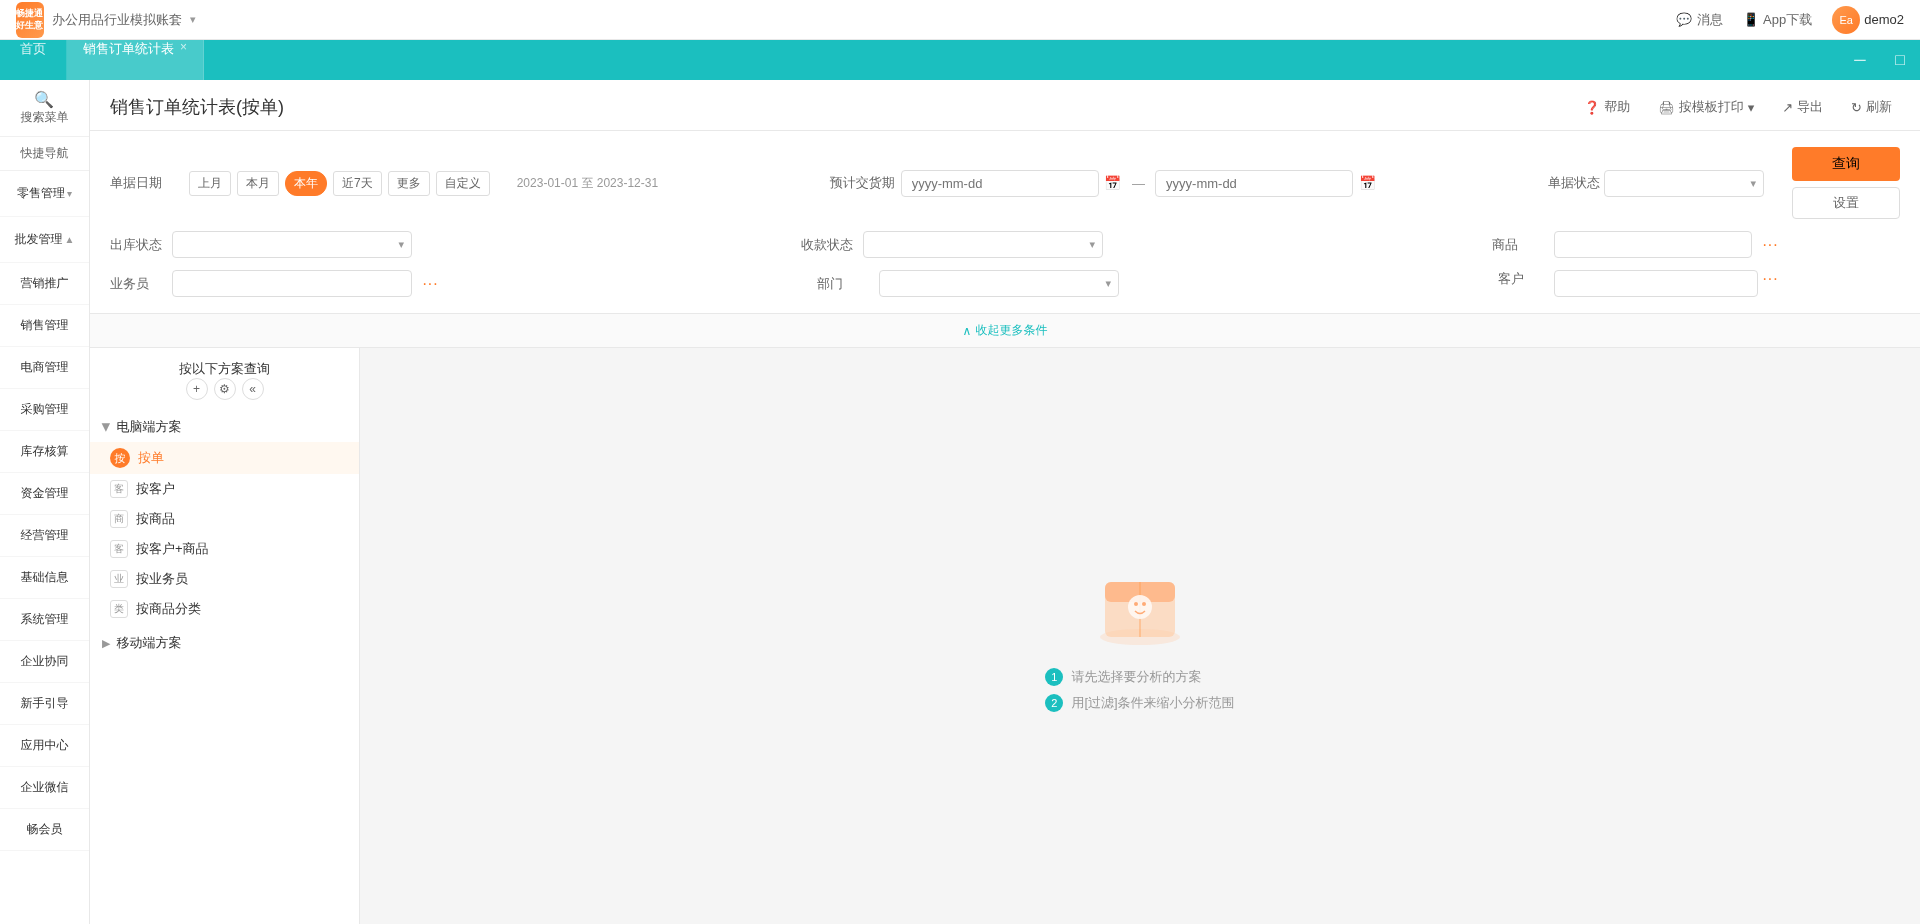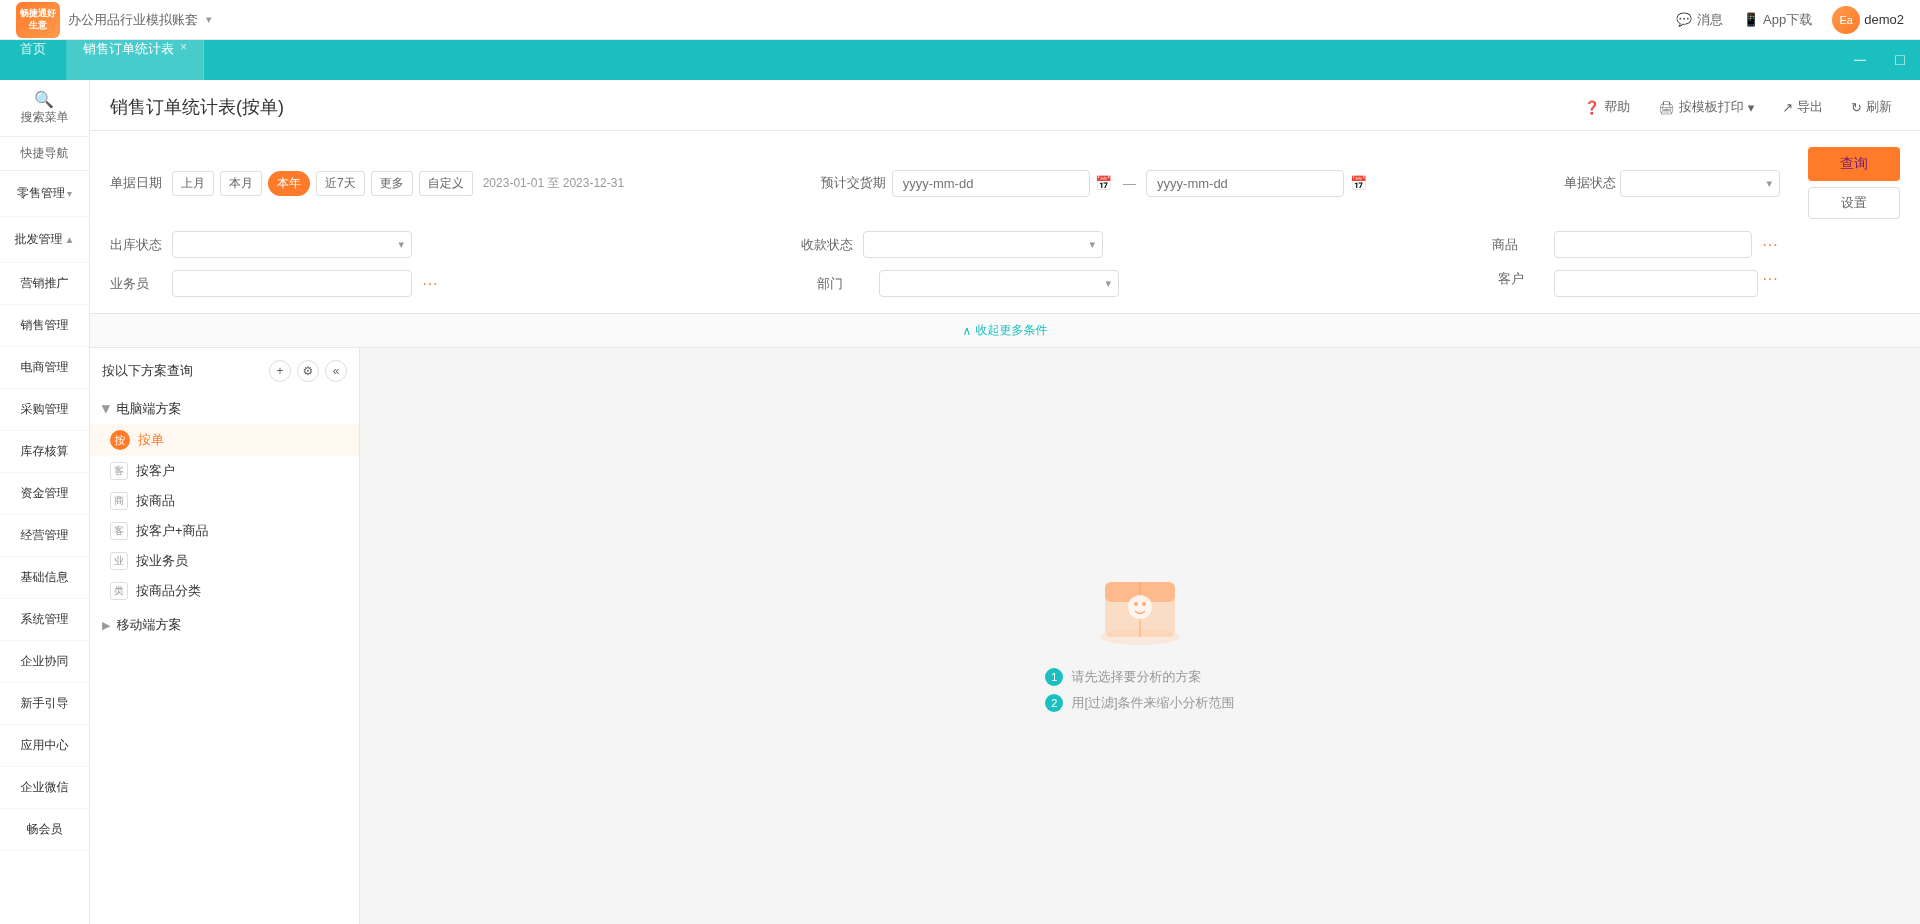--- a/index.html
+++ b/index.html
@@ -1,21 +1,21 @@
 <!DOCTYPE html>
 <html><head>
   <meta charset="utf-8">
   <style>
     * { box-sizing: border-box; margin: 0; padding: 0; }
     body { font-family: 'Microsoft YaHei', 'PingFang SC', sans-serif; font-size: 13px; background: #f5f5f5; color: #333; height: 924px; overflow: hidden; display: flex; flex-direction: column; }
 
     
     .top-bar { height: 40px; background: #fff; display: flex; align-items: center; justify-content: space-between; padding: 0 16px; border-bottom: 1px solid #e8e8e8; flex-shrink: 0; }
     .top-bar-left { display: flex; align-items: center; gap: 8px; }
-    .logo-box { width: 44px; height: 36px; background: linear-gradient(135deg, #ff7b29, #ff9a4d); border-radius: 6px; display: flex; align-items: center; justify-content: center; color: white; font-size: 10px; font-weight: bold; text-align: center; line-height: 1.2; }
+    .logo-box { width: 28px; height: 36px; background: linear-gradient(135deg, #ff7b29, #ff9a4d); border-radius: 6px; display: flex; align-items: center; justify-content: center; color: white; font-size: 10px; font-weight: bold; text-align: left; line-height: 1.2; }
     .app-title { font-size: 13px; color: #666; }
     .dropdown-arrow { color: #999; font-size: 11px; }
     .top-bar-right { display: flex; align-items: center; gap: 20px; }
     .top-bar-btn { display: flex; align-items: center; gap: 4px; color: #666; font-size: 13px; cursor: pointer; }
     .user-avatar { width: 28px; height: 28px; border-radius: 50%; background: linear-gradient(135deg, #ff9a4d, #ff7b29); display: flex; align-items: center; justify-content: center; color: white; font-size: 11px; }
     .user-name { color: #333; font-size: 13px; text-align: center; }
 
     
     .nav-tabs { height: 40px; background: #1bbfbf; display: flex; align-items: stretch; flex-shrink: 0; }
     .nav-tab { padding: 0 16px; display: flex; gap: 6px; color: rgba(255,255,255,0.85); font-size: 13px; cursor: pointer; border-right: 1px solid rgba(255,255,255,0.15); }
@@ -62,21 +62,21 @@
     .date-icon { color: #ff7b29; font-size: 14px; cursor: pointer; }
     .filter-dots { color: #ff7b29; font-size: 16px; cursor: pointer; margin-left: 4px; }
     .filter-col { display: flex; align-items: center; gap: 8px; flex: 1; min-width: 280px; }
 
     
     .collapse-bar { display: flex; align-items: center; justify-content: center; padding: 8px; background: #fafafa; border-bottom: 1px solid #e8e8e8; cursor: pointer; color: #1bbfbf; font-size: 12px; gap: 4px; flex-shrink: 0; }
 
     
     .split-layout { display: flex; flex: 1; overflow: hidden; }
     .left-panel { width: 270px; background: #fff; border-right: 1px solid #e8e8e8; padding: 12px 0; overflow-y: auto; flex-shrink: 0; }
-    .left-panel-header { display: flex; align-items: center; justify-content: space-between; padding: 0 12px 8px; }
+    .left-panel-header { display: flex; align-items: center; padding: 0 12px 8px; flex-direction: column; }
     .left-panel-title { font-size: 13px; color: #333; font-weight: 500; }
     .left-panel-actions { display: flex; align-items: center; gap: 6px; }
     .panel-icon-btn { width: 22px; height: 22px; border-radius: 50%; border: 1px solid #ddd; display: flex; align-items: center; justify-content: center; cursor: pointer; color: #666; font-size: 12px; }
     .tree-item { display: flex; align-items: center; gap: 8px; padding: 6px 16px 6px 20px; cursor: pointer; font-size: 13px; color: #333; }
     .tree-item.selected { background: #fff8f0; color: #ff7b29; }
     .tree-item .tree-icon { width: 20px; height: 20px; border-radius: 50%; display: flex; align-items: center; justify-content: center; font-size: 11px; color: white; flex-shrink: 0; }
     .tree-item .tree-icon.orange { background: #ff7b29; }
     .tree-section { padding: 4px 0; }
     .tree-section-title { display: flex; align-items: center; gap: 6px; padding: 6px 12px; cursor: pointer; font-size: 13px; color: #333; font-weight: 500; }
     .tree-section-title .arrow { color: #999; font-size: 11px; transition: transform 0.2s; }
@@ -88,21 +88,21 @@
     
     .right-content { flex: 1; display: flex; flex-direction: column; align-items: center; justify-content: center; background: #f5f5f5; overflow: auto; }
     .empty-state { display: flex; flex-direction: column; align-items: center; gap: 16px; }
     .empty-illustration { width: 120px; height: 100px; position: relative; }
     .empty-hint { color: #999; font-size: 13px; }
     .hint-item { display: flex; align-items: center; gap: 8px; margin-bottom: 8px; }
     .hint-num { width: 18px; height: 18px; border-radius: 50%; background: #1bbfbf; color: white; font-size: 11px; display: flex; align-items: center; justify-content: center; flex-shrink: 0; }
 
     
     .action-btns { display: flex; flex-direction: column; gap: 6px; }
-    .query-btn { background: #ff7b29; color: #701a75; border: none; padding: 8px 32px; border-radius: 4px; font-size: 14px; cursor: pointer; white-space: nowrap; }
+    .query-btn { background: #ff7b29; color: #000000; border: none; padding: 8px 40px; border-radius: 4px; font-size: 14px; cursor: pointer; white-space: nowrap; }
     .settings-btn { background: #fff; color: #666; border: 1px solid #ddd; padding: 6px 20px; border-radius: 4px; font-size: 13px; cursor: pointer; white-space: nowrap; }
   </style>
 </head>
 <body>
 
 <div class="top-bar">
   <div class="top-bar-left">
     <div class="logo-box">
       <div style="font-size:9px; line-height:1.3;">畅捷通好生意</div>
     </div>
@@ -225,21 +225,21 @@
           <span>↻</span>
           <span>刷新</span>
         </div>
       </div>
     </div>
 
     <div class="filter-panel">
 
       <div class="filter-row">
 
-        <div class="filter-col" style="min-width:auto; gap:6px; flex:none;">
+        <div class="filter-col" style="min-width:auto; gap:23px; flex:none;">
           <span class="filter-label">单据日期</span>
           <div class="filter-date-group">
             <button class="date-btn">上月</button>
             <button class="date-btn">本月</button>
             <button class="date-btn active">本年</button>
             <button class="date-btn">近7天</button>
             <button class="date-btn">更多</button>
             <button class="date-btn">自定义</button>
           </div>
           <span class="date-range-text">2023-01-01 至 2023-12-31</span>

